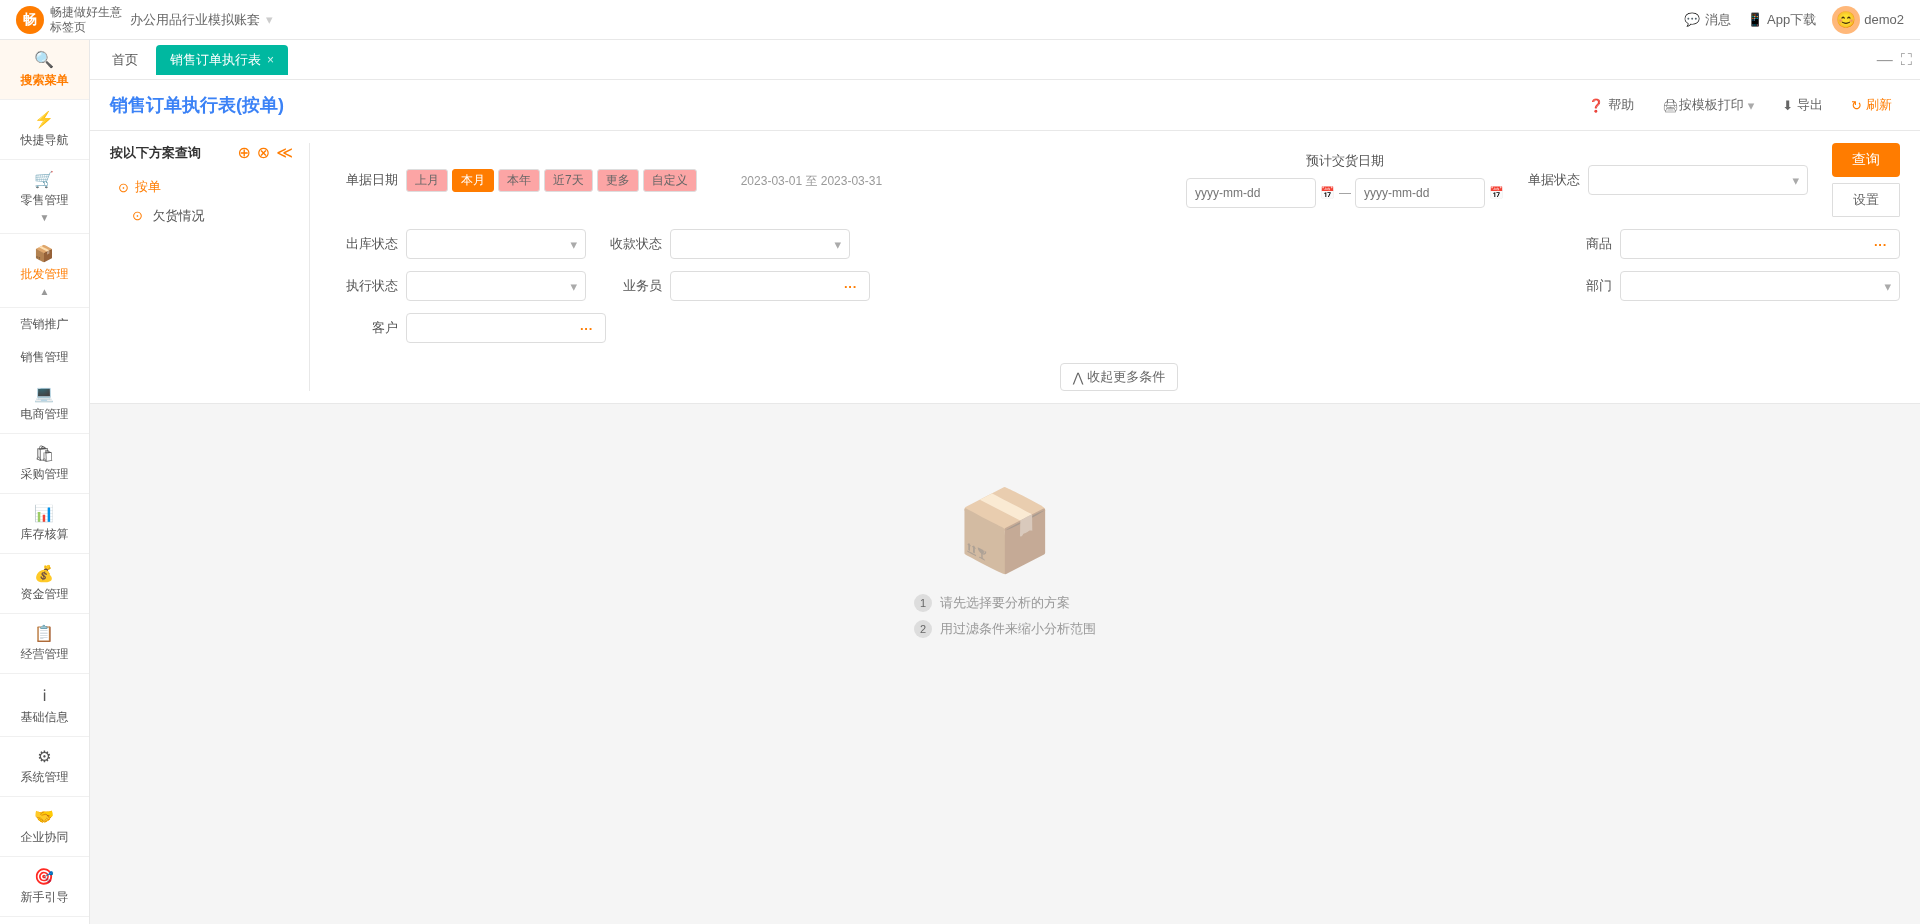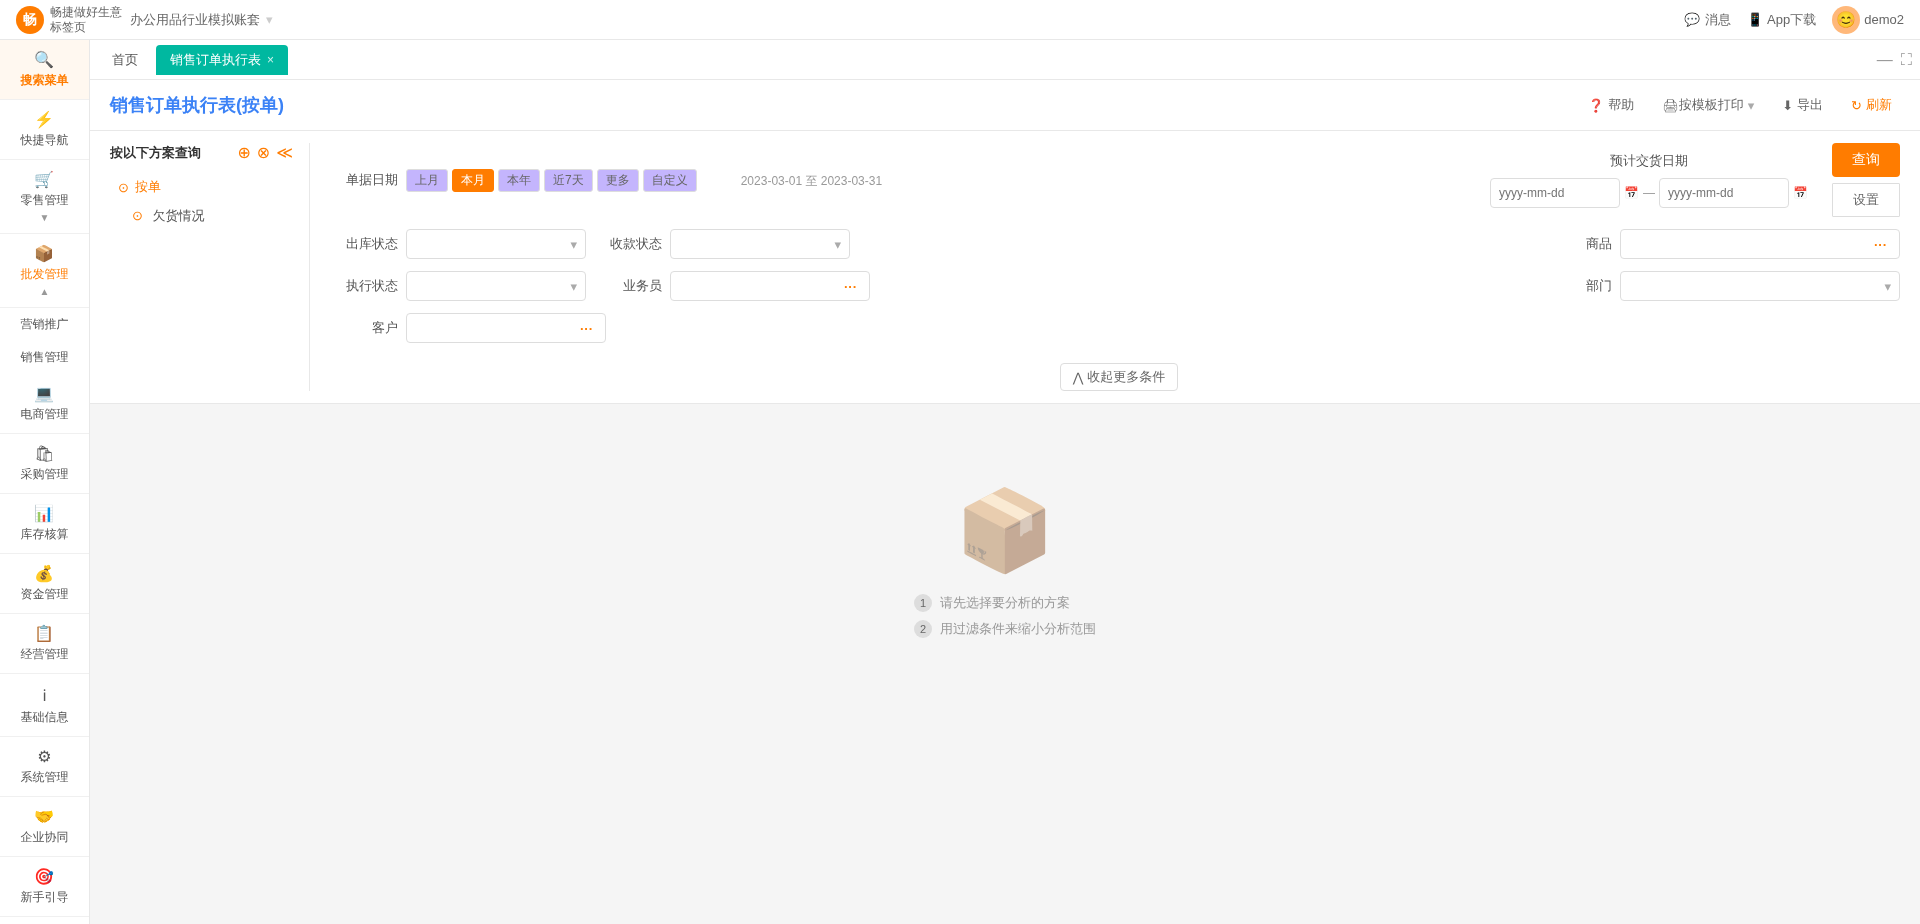--- a/index.html
+++ b/index.html
@@ -163,21 +163,21 @@
       padding: 5px 8px 5px 22px; cursor: pointer; font-size: 13px; color: #555;
       border-radius: 4px;
     }
 
     
     .filter-fields { flex: 1; }
     .filter-row { display: flex; align-items: center; gap: 16px; margin-bottom: 12px; flex-wrap: wrap; }
     .filter-field { display: flex; align-items: center; gap: 8px; }
     .filter-label { color: #555; font-size: 13px; white-space: nowrap; min-width: 60px; text-align: right; }
     .date-filter-btns { display: flex; gap: 4px; align-items: center; }
-    .date-btn { padding: 2px 8px; border-radius: 3px; cursor: pointer; font-size: 12px; color: #666; border: 1px solid #ddd; background: #c4b5fd; }
+    .date-btn { padding: 2px 8px; border-radius: 3px; cursor: pointer; font-size: 12px; color: #666; border: 1px solid #ddd; background: #fca5a5; }
     .date-btn.active { background: #ff7c00; color: #fff; border-color: #ff7c00; }
     .date-range-inputs { display: flex; align-items: center; gap: 4px; font-size: 12px; color: #999; }
     .date-range-text { font-size: 12px; color: #999; margin-top: 2px; margin-left: 32px; }
     .filter-select {
       border: 1px solid #ddd; border-radius: 4px; padding: 4px 8px;
       font-size: 13px; color: #333; background: #fff; min-width: 180px;
       height: 30px; display: flex; align-items: center; justify-content: space-between;
       cursor: pointer;
     }
     .filter-select-wide { min-width: 240px; }
@@ -418,20 +418,26 @@
                 <span class="filter-label">预计交货日期</span>
                 <div class="date-range-inputs">
                   <input class="date-input-field" type="text" placeholder="yyyy-mm-dd" style="">
                   <span class="calendar-icon">📅</span>
                   <span class="date-separator">—</span>
                   <input class="date-input-field" type="text" placeholder="yyyy-mm-dd" style="">
                   <span class="calendar-icon">📅</span>
                 </div>
               </div>
 
+              <div class="filter-field">
+                <span class="filter-label">单据状态</span>
+                <div class="filter-select filter-select-wide arrow-down" style="min-width:220px;">
+                  <span></span>
+                </div>
+              </div>
 
               <div style="display:flex; flex-direction:column; gap:6px; align-self:flex-start; margin-left:8px;">
                 <button class="action-btn-primary">查询</button>
                 <button class="action-btn-secondary">设置</button>
               </div>
             </div>
 
             <div class="filter-row">
               <div class="filter-field">
                 <span class="filter-label">出库状态</span>

